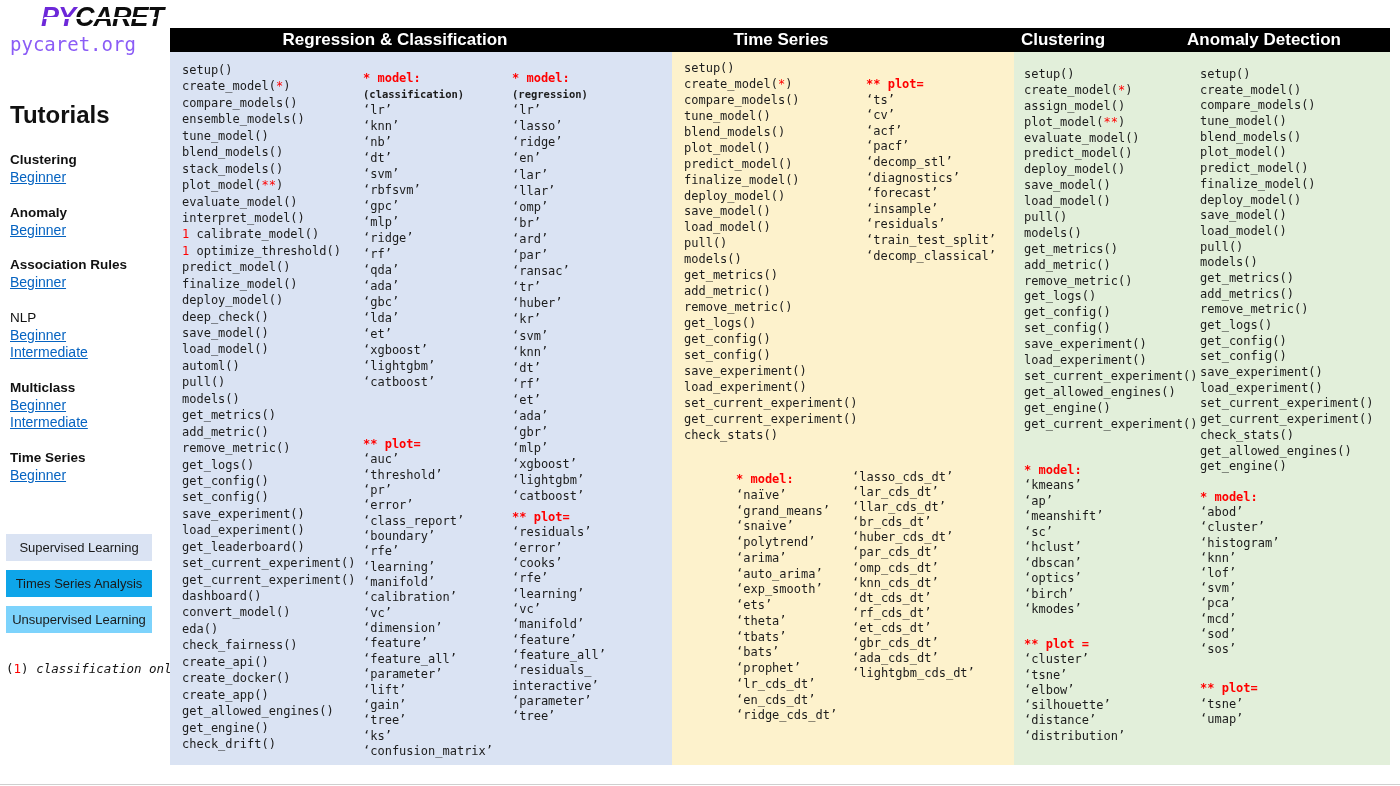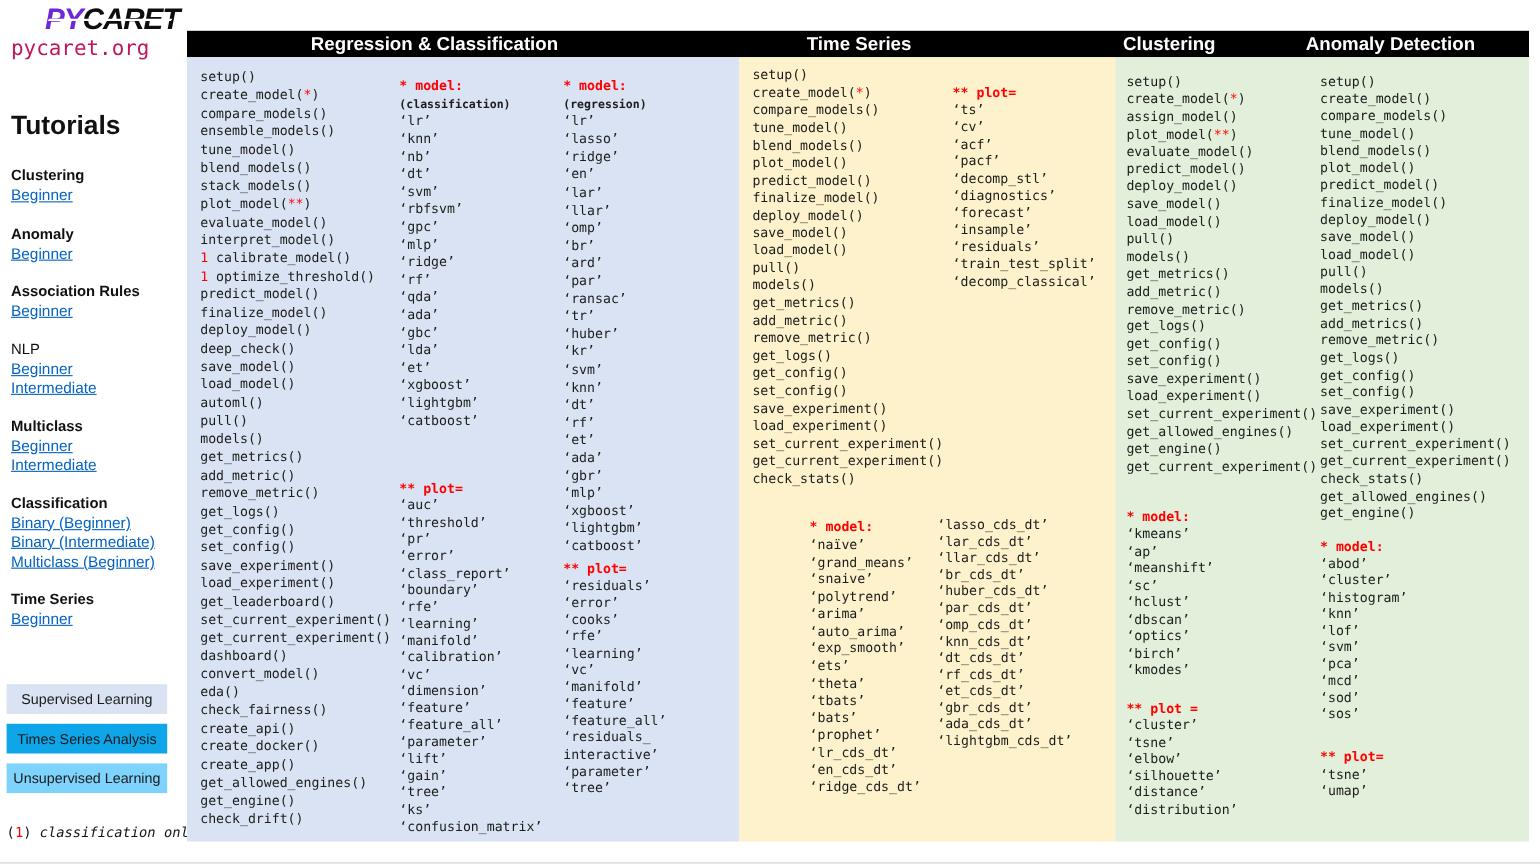--- a/index.html
+++ b/index.html
@@ -9,21 +9,21 @@
 
   
   .sidebar{position:absolute;left:0;top:0;width:170px;height:786px;background:#fff;
            padding:2px 0 0 10px;box-sizing:border-box;color:#1a1a1a;}
   .logo{position:relative;font-style:italic;font-weight:800;font-size:27px;
         letter-spacing:-1px;line-height:30px;white-space:nowrap;}
   .logo-py{color:#6d28d9;margin-left:31px;}
   .logo-caret{color:#0d0d0d;}
   .logo::after{content:"";position:absolute;left:34px;right:14px;top:15px;height:2px;
                background:#fff;transform:skewX(-35deg);}
-  .site{font-family:"DejaVu Sans Mono",monospace;font-size:19px;color:#be185d;margin-top:1px;}
+  .site{font-family:"DejaVu Sans Mono",monospace;font-size:19px;color:#8b5cf6;margin-top:1px;}
   .tutorials{font-size:24px;font-weight:bold;margin:46px 0 22px 0;color:#111;}
   .section{margin-bottom:17px;}
   .sec-title{font-size:13.5px;font-weight:bold;line-height:18px;color:#111;}
   .sec-title.lt{font-weight:normal;}
   .tlink{display:table;font-size:14px;line-height:17.5px;color:#0563c1;
          text-decoration:underline;cursor:pointer;}
   .legend{margin-top:50px;}
   .legend-box{width:146px;height:27px;margin:0 16px 9px -4px;display:flex;align-items:center;
               justify-content:center;font-size:13px;color:#1a1a1a;}
   .footnote{margin-top:28px;font-family:"DejaVu Sans Mono",monospace;font-size:12.5px;
@@ -77,26 +77,20 @@
           <div class="sec-title lt">NLP</div>
           <span class="tlink">Beginner</span>
           <span class="tlink">Intermediate</span>
         </div>
         <div class="section">
           <div class="sec-title">Multiclass</div>
           <span class="tlink">Beginner</span>
           <span class="tlink">Intermediate</span>
         </div>
         <div class="section">
-          <div class="sec-title">Classification</div>
-          <span class="tlink">Binary (Beginner)</span>
-          <span class="tlink">Binary (Intermediate)</span>
-          <span class="tlink">Multiclass (Beginner)</span>
-        </div>
-        <div class="section">
           <div class="sec-title">Time Series</div>
           <span class="tlink">Beginner</span>
         </div>
       </div>
     <div class="legend">
         <div class="legend-box" style="background:#dae3f3">
           <span>Supervised Learning</span>
         </div>
         <div class="legend-box" style="background:#0ea5e9">
           <span>Times Series Analysis</span>

